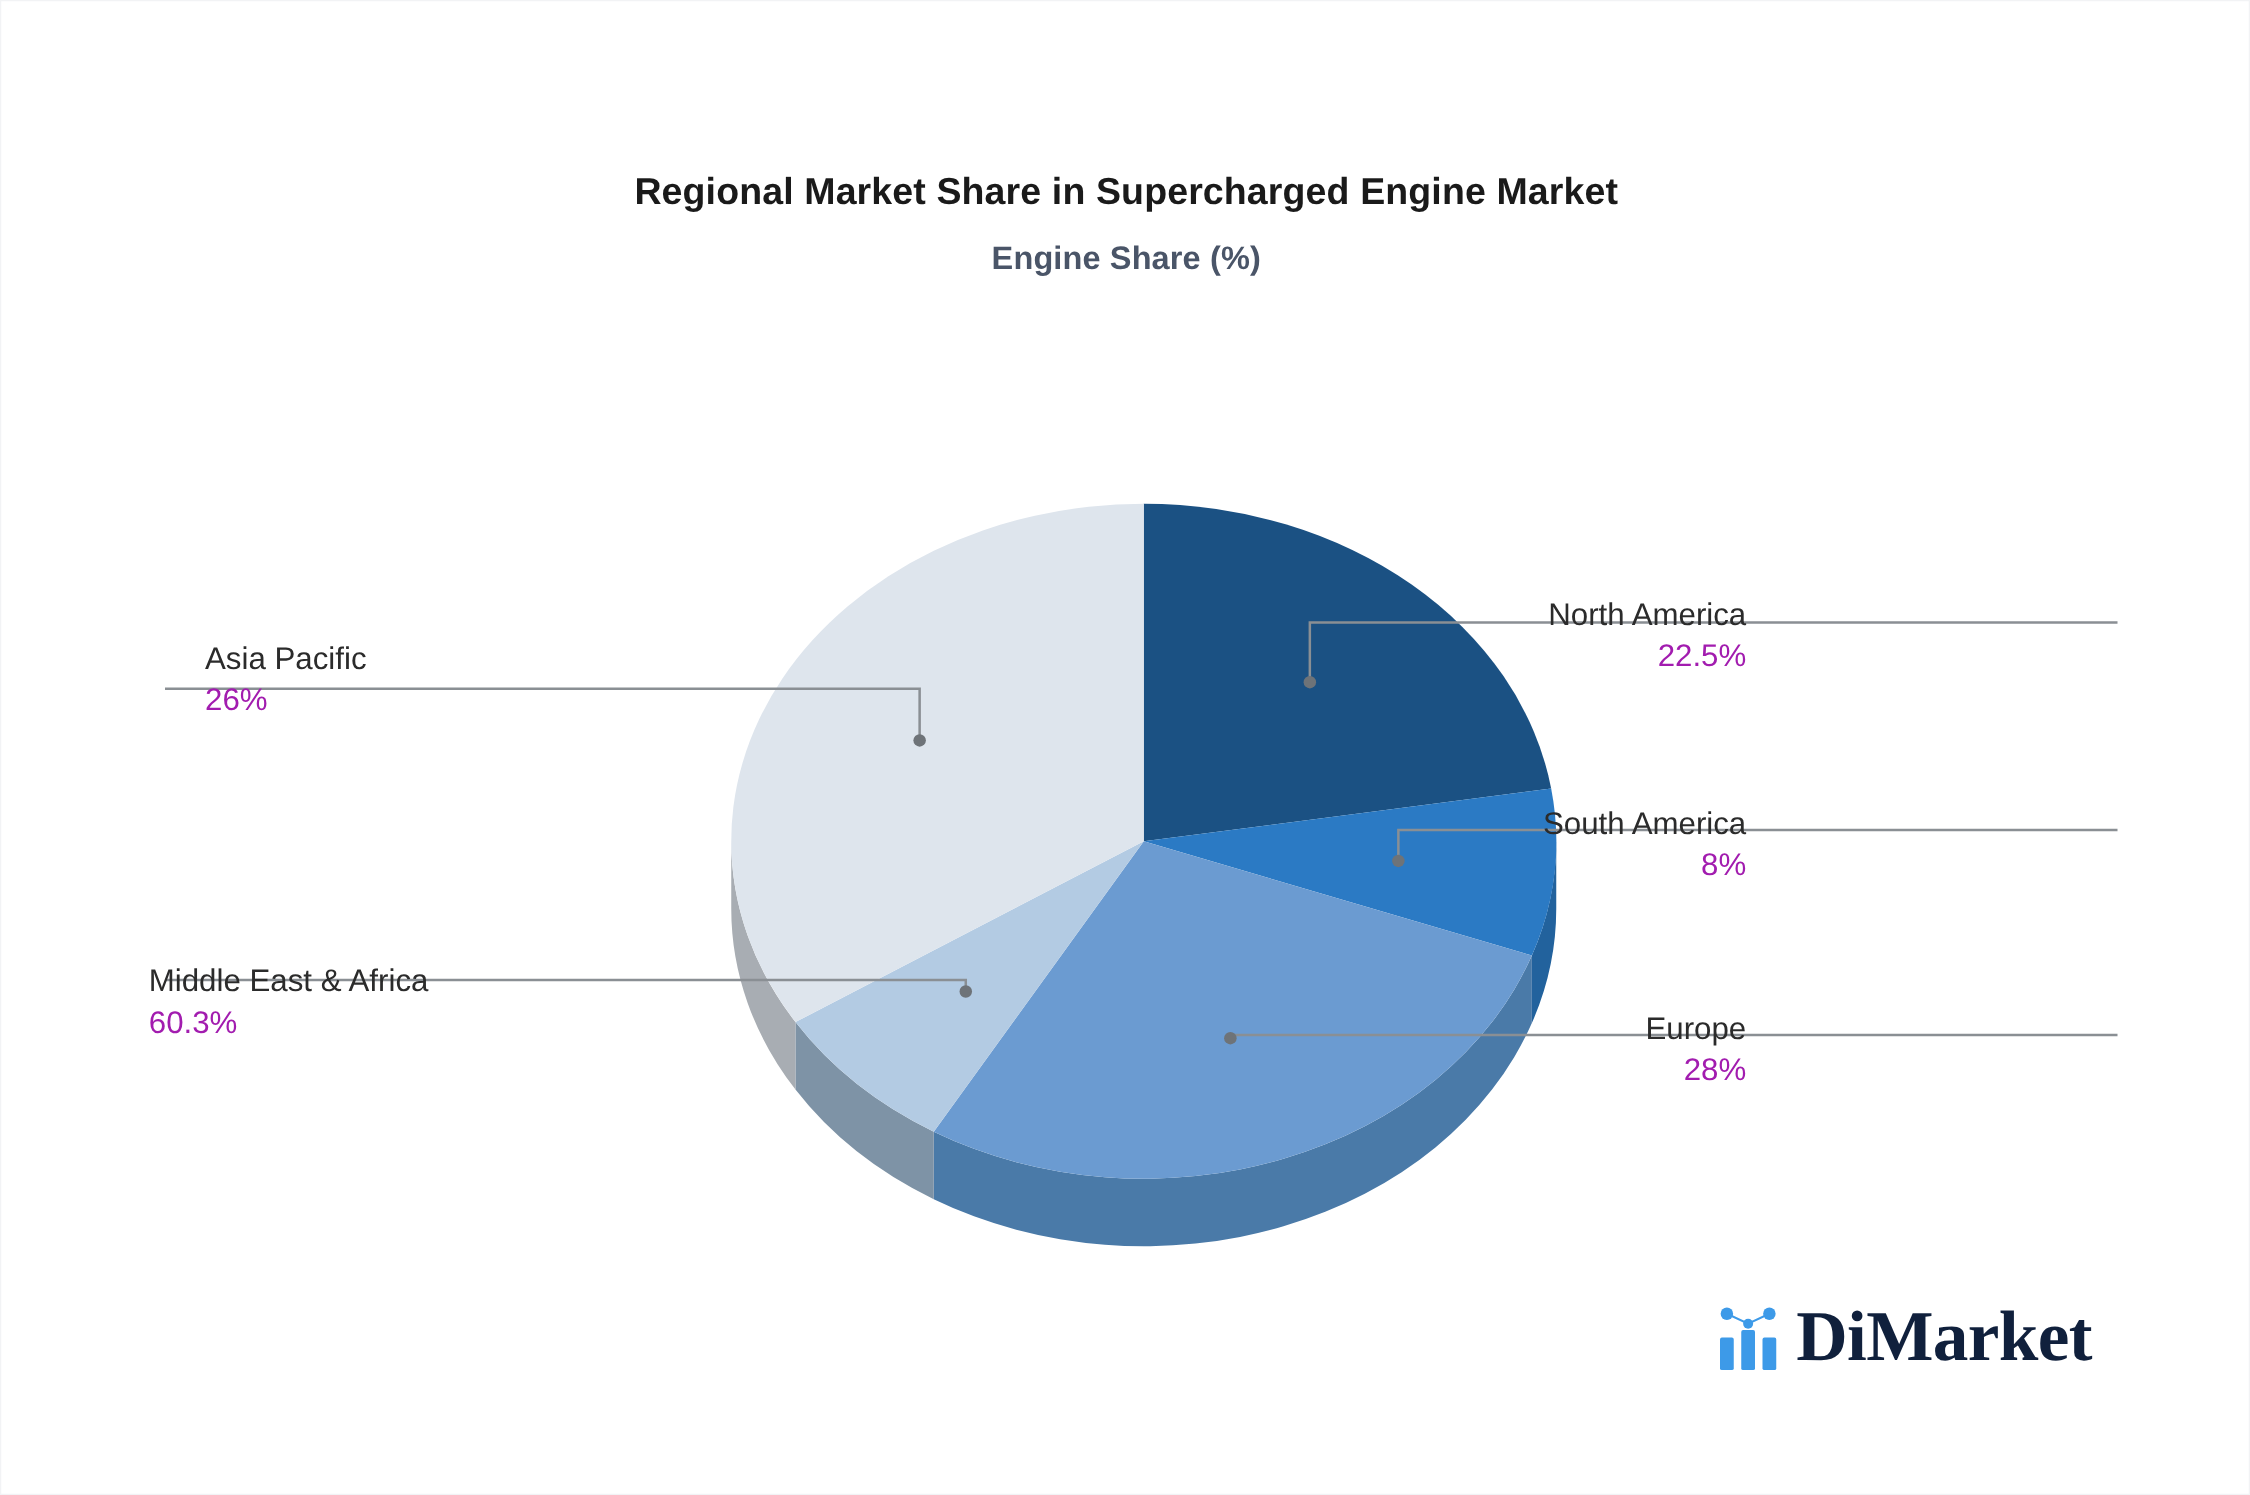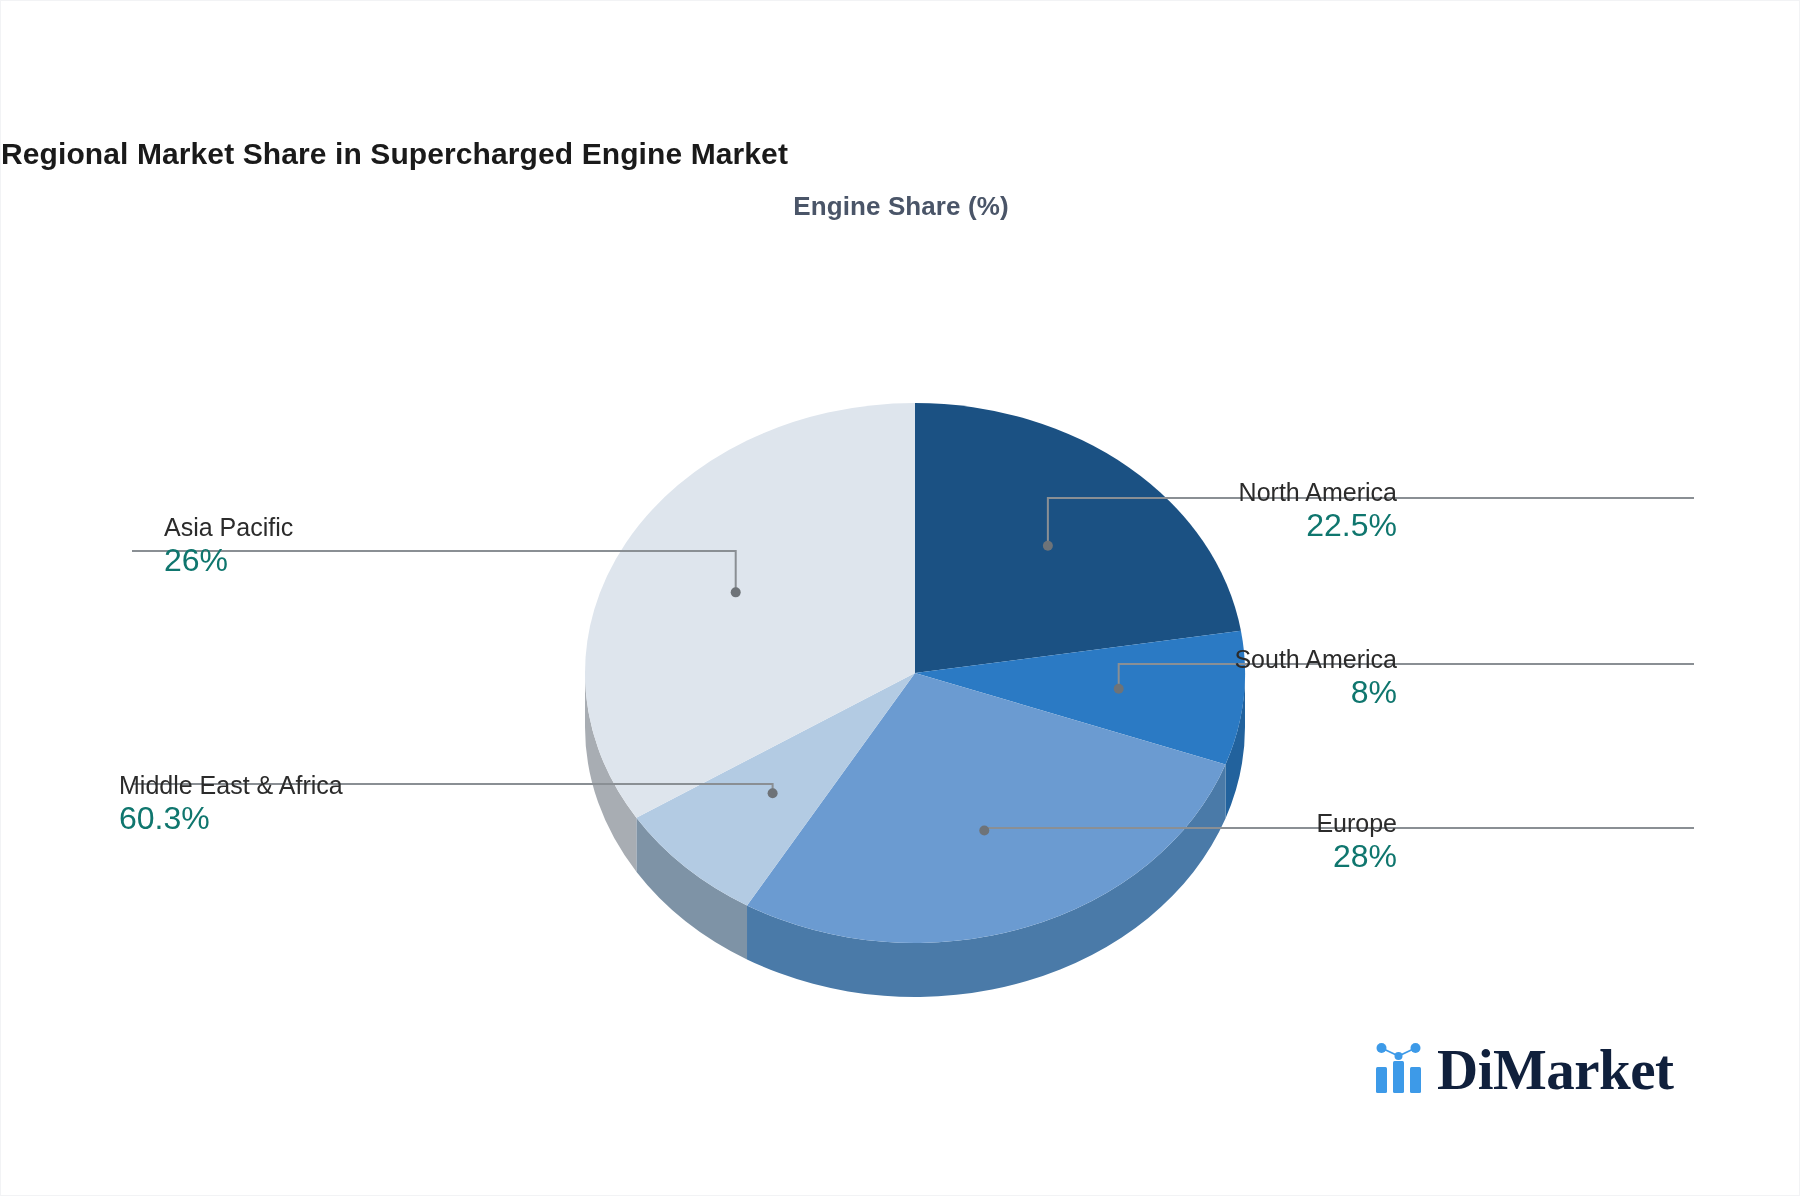--- a/index.html
+++ b/index.html
@@ -21,20 +21,21 @@
     box-sizing: border-box;
     border: 1px solid #f2f3f5;
   }
 
   
   .chart-title {
     position: absolute;
     left: 0;
     top: 136px;
     width: 1800px;
+    text-align: center;
     font-size: 30px;
     font-weight: bold;
     color: #1a1a1a;
     letter-spacing: 0.1px;
     white-space: nowrap;
   }
   .chart-subtitle {
     position: absolute;
     left: 0;
     top: 190px;
@@ -62,39 +63,39 @@
     white-space: nowrap;
   }
   .pie-label .lbl-name {
     display: block;
     font-size: 25px;
     color: #2b2b2b;
     line-height: 32px;
   }
   .pie-label .lbl-value {
     display: block;
-    font-size: 32px;
-    color: #0f766e;
+    font-size: 25px;
+    color: #a21caf;
     line-height: 34px;
   }
   .pie-label.right-side {
     text-align: right;
     margin-top: 20px;
   }
   .pie-label.left-side {
     text-align: left;
   }
 
   
   #logo {
     position: absolute;
     left: 1372px;
     top: 1040px;
     display: flex;
-    align-items: flex-start;
+    align-items: flex-end;
     gap: 10px;
   }
   #logo .logo-text {
     font-family: "Liberation Serif", serif;
     font-size: 57px;
     font-weight: bold;
     color: #10203c;
     line-height: 1;
     letter-spacing: -0.5px;
   }

